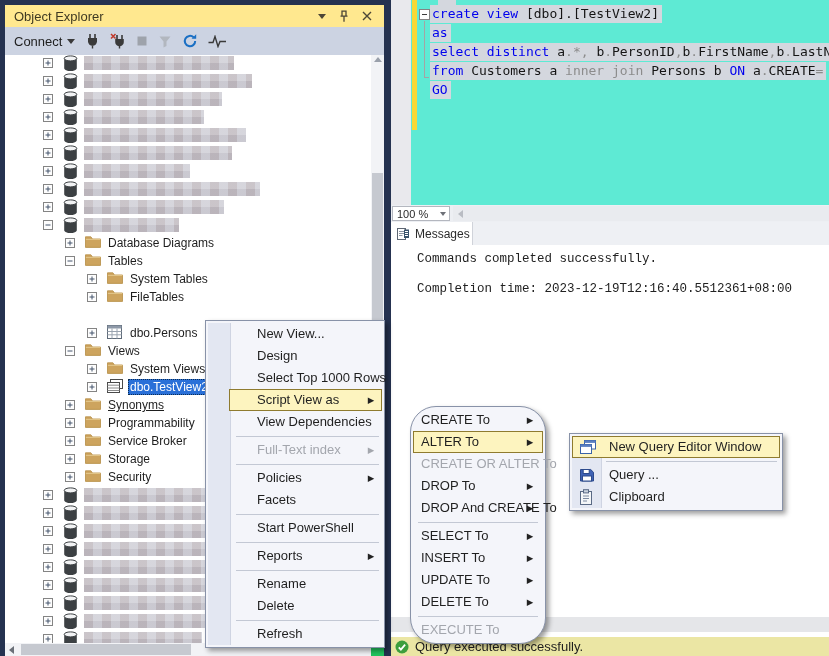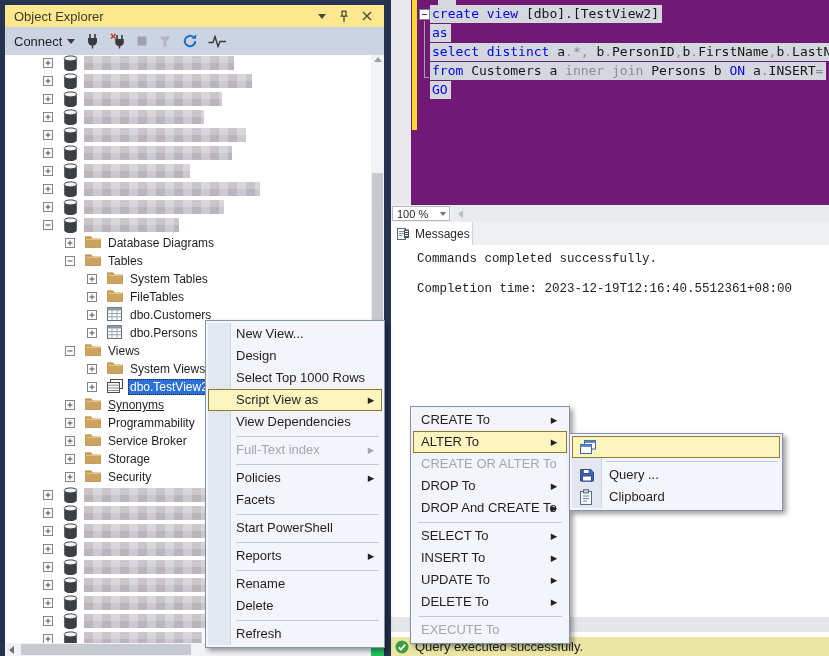--- a/index.html
+++ b/index.html
@@ -31,21 +31,21 @@
   #oe-vscroll{position:absolute;right:0;top:50px;width:13px;height:588px;background:#f2f3f6;}
   #oe-vscroll .arr{position:absolute;top:2px;left:3px;width:0;height:0;
     border-left:4px solid transparent;border-right:4px solid transparent;border-bottom:5px solid #9aa0ab;}
   #oe-vscroll .thumb{position:absolute;left:1px;top:118px;width:11px;height:150px;background:#c6c9d0;}
   #oe-hscroll{position:absolute;left:0;bottom:0;width:366px;height:13px;background:#f2f3f6;}
   #oe-hscroll .arr{position:absolute;left:4px;top:3px;width:0;height:0;
     border-top:4px solid transparent;border-bottom:4px solid transparent;border-right:5px solid #6b7078;}
   #oe-hscroll .thumb{position:absolute;left:16px;top:1px;width:170px;height:11px;background:#c6c9d0;}
 
   
-  #editor{position:absolute;left:391px;top:0;width:438px;height:248px;background:#701a75;overflow:hidden;}
+  #editor{position:absolute;left:391px;top:0;width:438px;height:248px;background:#5eead4;overflow:hidden;}
   #ed-margin{position:absolute;left:0;top:0;width:20px;height:100%;background:#e9e9ed;}
   #ed-changebar{position:absolute;left:21px;top:0;width:5px;height:130px;background:#f8d835;}
   #ed-partline{position:absolute;left:47px;top:0;width:18px;height:5px;background:#d4d7de;}
   #ed-outline-box{position:absolute;left:28px;top:9px;width:11px;height:11px;background:#fff;
     border:1px solid #848484;}
   #ed-outline-box::after{content:"";position:absolute;left:2px;top:4px;width:5px;height:1px;background:#3c3c3c;}
   #ed-guide{position:absolute;left:33px;top:21px;width:1px;height:56px;background:#a4a4a4;}
   #ed-guide-tick{position:absolute;left:33px;top:77px;width:5px;height:1px;background:#a4a4a4;}
   #code-lines{position:absolute;left:39px;top:0;right:0;bottom:0;}
   .code-line{position:absolute;left:0;white-space:pre;font-family:"DejaVu Sans Mono","Liberation Mono",monospace;
@@ -82,25 +82,25 @@
   .menu .mi{position:relative;height:22px;line-height:22px;white-space:nowrap;}
   .menu .sep{position:relative;height:6px;}
   .menu .mi.hl{background:#fdf4bf;box-shadow:inset 0 0 0 1px #8f7b2f;}
   .menu .mi.dis{color:#a3a6ad;}
   .menu .arrow{position:absolute;top:50%;transform:translateY(-50%) scale(.65);color:#222;}
   .menu .mi.dis .arrow{color:#a3a6ad;}
 
   #menu-context{left:205px;top:320px;width:180px;z-index:10;}
   #menu-context::before{content:"";position:absolute;left:2px;top:2px;bottom:2px;width:22px;
     background:#e3e7f2;border-right:1px solid #cfd4e2;}
-  #menu-context .mi{padding-left:28px;}
+  #menu-context .mi{padding-left:28px;margin-left:21px;}
   #menu-context .arrow{right:6px;}
   #menu-context .sep::after{content:"";position:absolute;left:28px;right:3px;top:50%;border-top:1px solid #c3c8d4;}
 
-  #menu-script{left:410px;top:406px;width:160px;z-index:11;}
+  #menu-script{left:410px;top:406px;width:136px;z-index:11;border-radius:26px;}
   #menu-script .mi{padding-left:8px;}
   #menu-script .arrow{right:8px;}
   #menu-script .sep::after{content:"";position:absolute;left:5px;right:5px;top:50%;border-top:1px solid #c3c8d4;}
 
   #menu-alter{left:569px;top:433px;width:214px;z-index:12;}
   #menu-alter::before{content:"";position:absolute;left:2px;top:2px;bottom:2px;width:29px;
     background:#e3e7f2;border-right:1px solid #cfd4e2;}
   #menu-alter .mi{padding-left:37px;}
   #menu-alter .micon{position:absolute;left:7px;top:3px;width:18px;height:16px;}
   #menu-alter .sep::after{content:"";position:absolute;left:34px;right:3px;top:50%;border-top:1px solid #c3c8d4;}
@@ -373,36 +373,20 @@
             <path d="M2.5 5h5M5 2.5v5" stroke="#44546c"></path>
           </svg>
         </span>
         <span class="ticon" style="left: 102px;">
           <svg width="16" height="13" viewBox="0 0 16 13">
             <path d="M.5 1.8 h5.4 l1.6 2.2 h8 V12.4 H.5z" fill="#cda45e" stroke="#b58d44" stroke-width=".8"></path>
             <path d="M.9 4.4 h14.4" stroke="#e4c98c"></path>
           </svg>
         </span>
         <span class="tlabel" style="left: 123px;">FileTables</span>
-      </div>
-      <div class="trow" style="top: 251px;">
-        <span class="texp" style="left: 82px;">
-          <svg width="10" height="10" viewBox="0 0 10 10">
-            <rect x="0.5" y="0.5" width="9" height="9" fill="#fdfdfd" stroke="#848484"></rect>
-            <path d="M2.5 5h5M5 2.5v5" stroke="#44546c"></path>
-          </svg>
-        </span>
-        <span class="ticon" style="left: 102px;">
-          <svg width="15" height="14" viewBox="0 0 15 14">
-            <rect x=".5" y=".5" width="14" height="13" fill="#fff" stroke="#5f6b79"></rect>
-            <rect x=".5" y=".5" width="14" height="3" fill="#8e99a8"></rect>
-            <path d="M.5 6.5h14 M.5 9.8h14 M5 3.5v10 M10 3.5v10" stroke="#9aa4b0" fill="none"></path>
-          </svg>
-        </span>
-        <span class="tlabel" style="left: 123px;">dbo.Customers</span>
       </div>
       <div class="trow" style="top: 287px;">
         <span class="texp" style="left: 60px;">
           <svg width="10" height="10" viewBox="0 0 10 10">
             <rect x="0.5" y="0.5" width="9" height="9" fill="#fdfdfd" stroke="#848484"></rect>
             <path d="M2.5 5h5" stroke="#44546c"></path>
           </svg>
         </span>
         <span class="ticon" style="left: 80px;">
           <svg width="16" height="13" viewBox="0 0 16 13">
@@ -685,21 +669,21 @@
   <div id="ed-margin"></div>
   <div id="ed-changebar"></div>
   <div id="ed-partline"></div>
   <div id="ed-outline-box"></div>
   <div id="ed-guide"></div>
   <div id="ed-guide-tick"></div>
   <div id="code-lines">
       <div class="code-line" style="top: 5px;"><span class="code-bg"><span class="c-k">create view</span><span class="c-i"> [dbo].[TestView2]</span></span></div>
       <div class="code-line" style="top: 24px;"><span class="code-bg"><span class="c-k">as</span></span></div>
       <div class="code-line" style="top: 43px;"><span class="code-bg"><span class="c-k">select distinct</span><span class="c-i"> a</span><span class="c-g">.*, </span><span class="c-i">b</span><span class="c-g">.</span><span class="c-i">PersonID</span><span class="c-g">,</span><span class="c-i">b</span><span class="c-g">.</span><span class="c-i">FirstName</span><span class="c-g">,</span><span class="c-i">b</span><span class="c-g">.</span><span class="c-i">LastName</span></span></div>
-      <div class="code-line" style="top: 62px;"><span class="code-bg"><span class="c-k">from</span><span class="c-i"> Customers a </span><span class="c-g">inner join</span><span class="c-i"> Persons b </span><span class="c-k">ON</span><span class="c-i"> a</span><span class="c-g">.</span><span class="c-i">INSERT</span><span class="c-g">=</span></span></div>
+      <div class="code-line" style="top: 62px;"><span class="code-bg"><span class="c-k">from</span><span class="c-i"> Customers a </span><span class="c-g">inner join</span><span class="c-i"> Persons b </span><span class="c-k">ON</span><span class="c-i"> a</span><span class="c-g">.</span><span class="c-i">CREATE</span><span class="c-g">=</span></span></div>
       <div class="code-line" style="top: 81px;"><span class="code-bg"><span class="c-k">GO</span></span></div>
     </div>
 </div>
 
 <div id="zoombar">
   <div id="zoom-combo">
     <span>100 %</span>
     <span class="dd"></span>
   </div>
   <div id="ed-hscroll">
@@ -769,21 +753,21 @@
     <div class="mi dis"><span>EXECUTE To</span></div>
   </div>
 <div id="menu-alter" class="menu">
     <div class="mi hl"><span class="micon">
         <svg width="18" height="16" viewBox="0 0 18 16">
           <rect x="5.5" y="1.5" width="11" height="8.5" fill="#fff" stroke="#3b63a8"></rect>
           <rect x="5.5" y="1.5" width="11" height="2.4" fill="#5a7fc0"></rect>
           <rect x="1.5" y="5.5" width="11" height="9" fill="#fff" stroke="#3b63a8"></rect>
           <rect x="1.5" y="5.5" width="11" height="2.4" fill="#5a7fc0"></rect>
         </svg>
-      </span></div>
+      </span><span>New Query Editor Window</span></div>
     <div class="sep"></div>
     <div class="mi"><span class="micon">
         <svg width="16" height="16" viewBox="0 0 16 16">
           <path d="M1.5 2.5 h10.2 l2.8 2.8 V14 H1.5z" fill="#3f62b5" stroke="#2c4a8c"></path>
           <rect x="4.2" y="2.5" width="6" height="4" fill="#fff" stroke="#2c4a8c"></rect>
           <rect x="3.5" y="9" width="9" height="5" fill="#fff" stroke="#2c4a8c"></rect>
         </svg>
       </span><span>Query ...</span></div>
     <div class="mi"><span class="micon">
         <svg width="14" height="16" viewBox="0 0 14 16">

